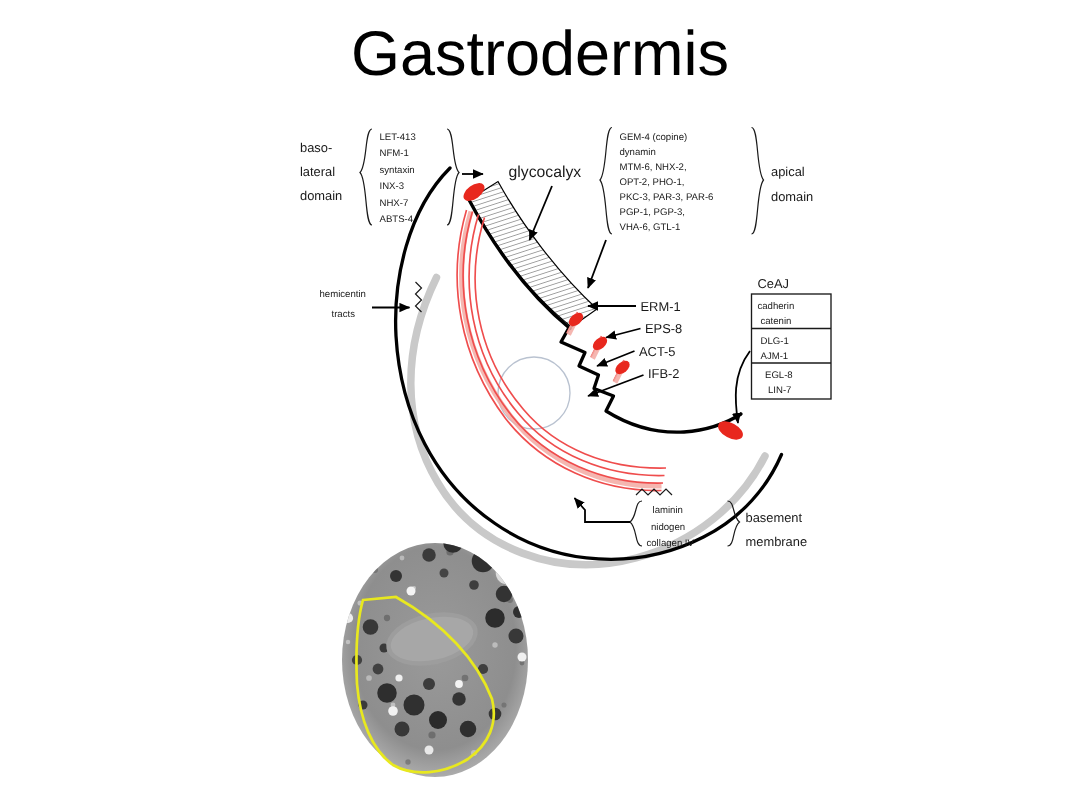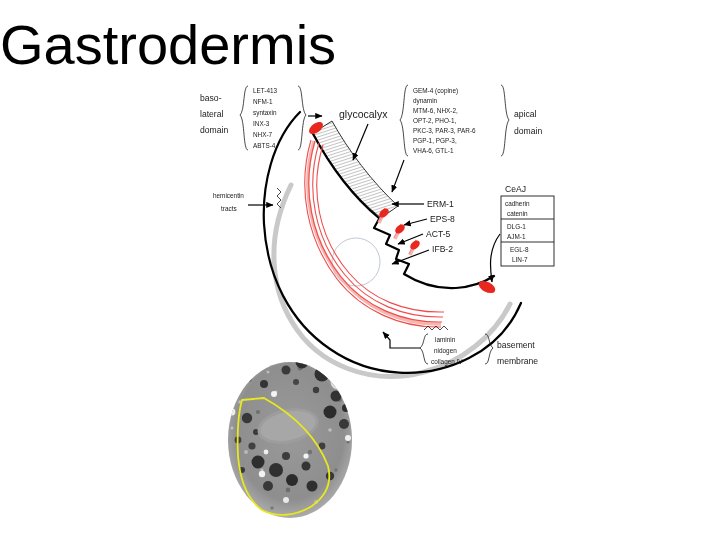--- a/index.html
+++ b/index.html
@@ -18,21 +18,22 @@
     position: relative;
     width: 720px;
     height: 540px;
     background: #ffffff;
   }
   #slide-title {
     position: absolute;
     top: 12px;
     left: 0;
     width: 720px;
-    font-size: 56px;
+    text-align: center;
+    font-size: 42px;
     font-weight: 400;
     color: #000000;
     letter-spacing: 0px;
     font-family: "Liberation Sans", sans-serif;
   }
   #figure {
     position: absolute;
     left: 0;
     top: 0;
     width: 720px;

